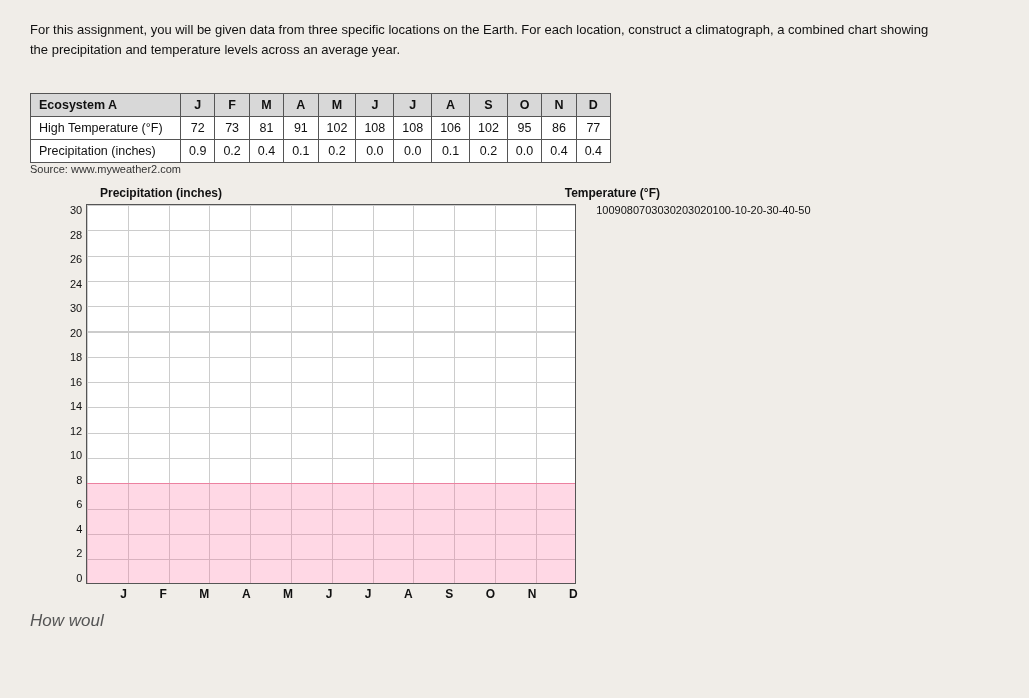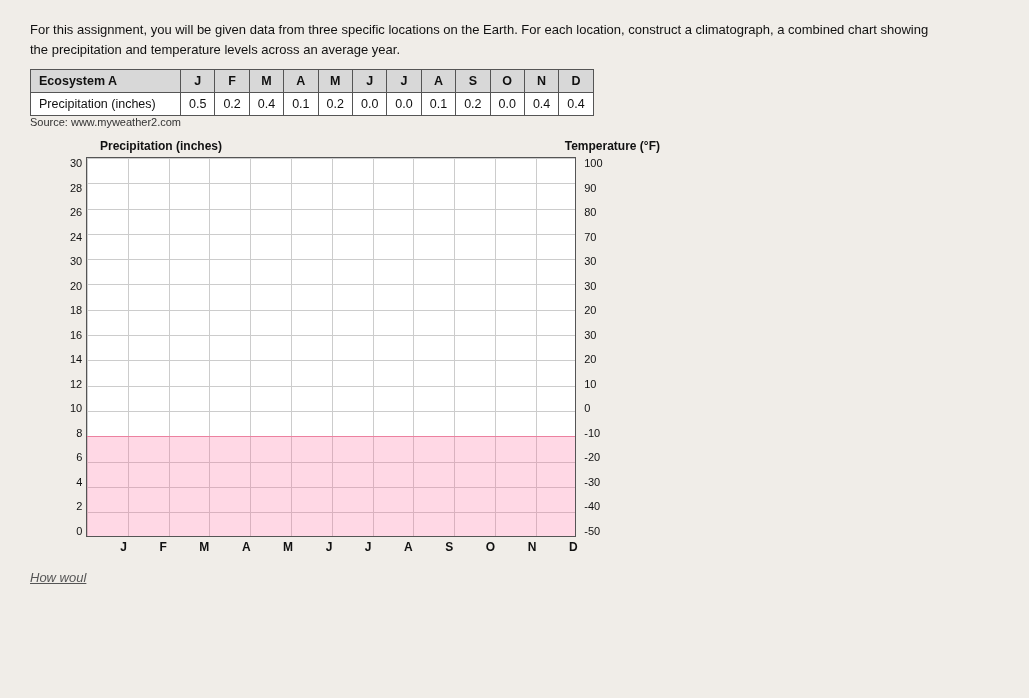--- a/index.html
+++ b/index.html
@@ -7,21 +7,21 @@
       background: #f0ede8;
       font-family: Arial, sans-serif;
       font-size: 13px;
       padding: 20px 30px;
       width: 1029px;
       min-height: 698px;
       color: #111;
     }
 
     .intro-text {
-      margin-bottom: 10px;
+      margin-bottom: 34px;
       font-size: 13px;
       line-height: 1.5;
       max-width: 900px;
     }
 
     
     .data-table {
       border-collapse: collapse;
       font-size: 12.5px;
     }
@@ -71,24 +71,24 @@
       display: flex;
       flex-direction: column;
       justify-content: space-between;
       align-items: flex-end;
       padding-right: 4px;
       font-size: 11px;
       height: 380px;
     }
     .y-axis-right {
       display: flex;
-      flex-direction: column;
+      flex-direction: row;
       justify-content: space-between;
       align-items: flex-start;
-      padding-left: 8px;
+      padding-left: 20px;
       font-size: 11px;
       height: 380px;
     }
     .grid-area {
       width: 490px;
       height: 380px;
       background: #fff;
       border: 1px solid #555;
       position: relative;
       overflow: hidden;
@@ -117,25 +117,24 @@
       display: flex;
       justify-content: space-around;
       width: 490px;
       margin-left: 34px;
       margin-top: 3px;
       font-size: 12px;
       font-weight: bold;
     }
 
     .bottom-text {
-      margin-top: 16px;
-      font-size: 13px;
+      margin-top: 10px;
+      font-size: 17px;
       font-style: italic;
       color: #555;
-      text-decoration: underline;
     }
   </style>
 </head>
 <body>
 
 <p class="intro-text">For this assignment, you will be given data from three specific locations on the Earth.  For each location, construct a climatograph, a combined chart showing the precipitation and temperature levels across an average year.</p>
 
 <table class="data-table">
   <thead>
     <tr>
@@ -148,23 +147,38 @@
       <th>J</th>
       <th>J</th>
       <th>A</th>
       <th>S</th>
       <th>O</th>
       <th>N</th>
       <th>D</th>
     </tr>
   </thead>
   <tbody id="table-body">
+  <tr>
+        <td>High Temperature (°F)</td>
+        <td>72</td>
+        <td>73</td>
+        <td>81</td>
+        <td>91</td>
+        <td>102</td>
+        <td>108</td>
+        <td>108</td>
+        <td>106</td>
+        <td>102</td>
+        <td>95</td>
+        <td>86</td>
+        <td>77</td>
+      </tr>
       <tr>
         <td>Precipitation (inches)</td>
-        <td>0.5</td>
+        <td>0.9</td>
         <td>0.2</td>
         <td>0.4</td>
         <td>0.1</td>
         <td>0.2</td>
         <td>0.0</td>
         <td>0.0</td>
         <td>0.1</td>
         <td>0.2</td>
         <td>0.0</td>
         <td>0.4</td>

